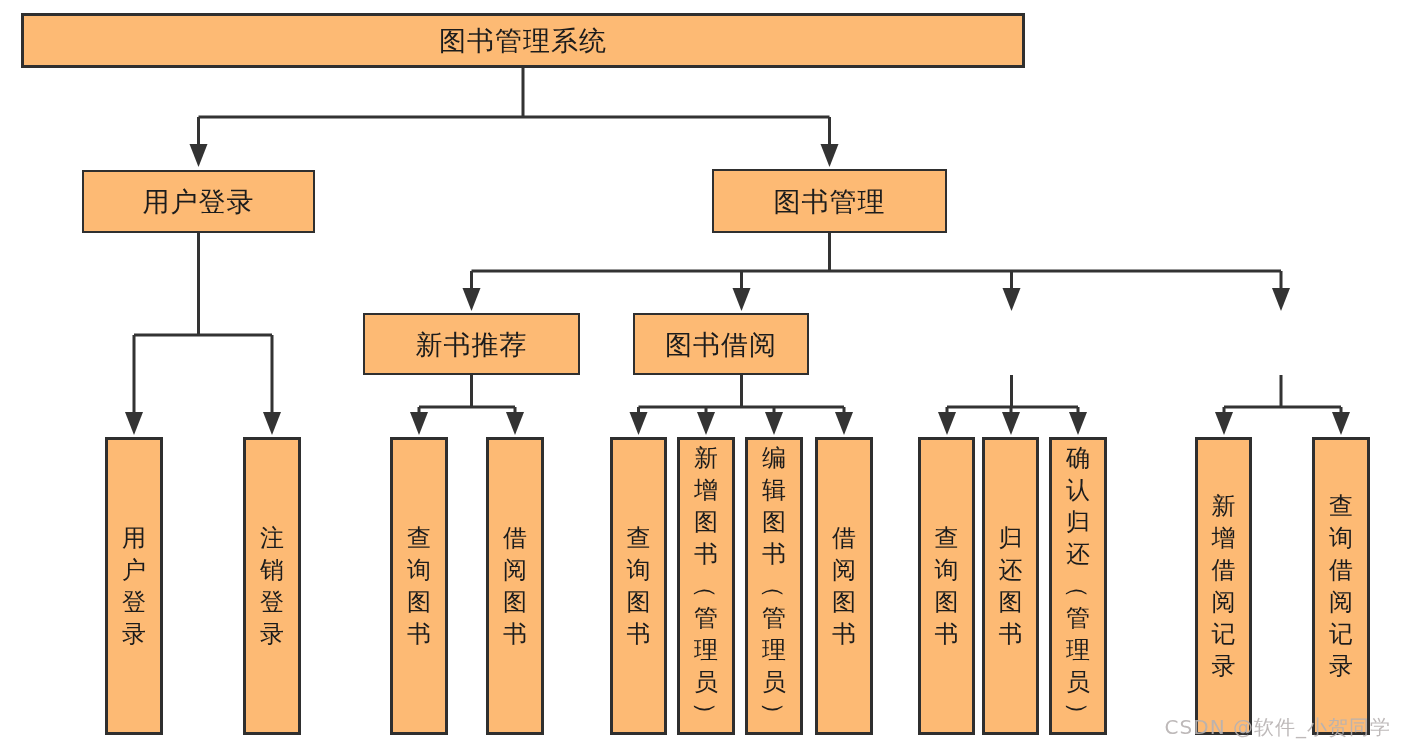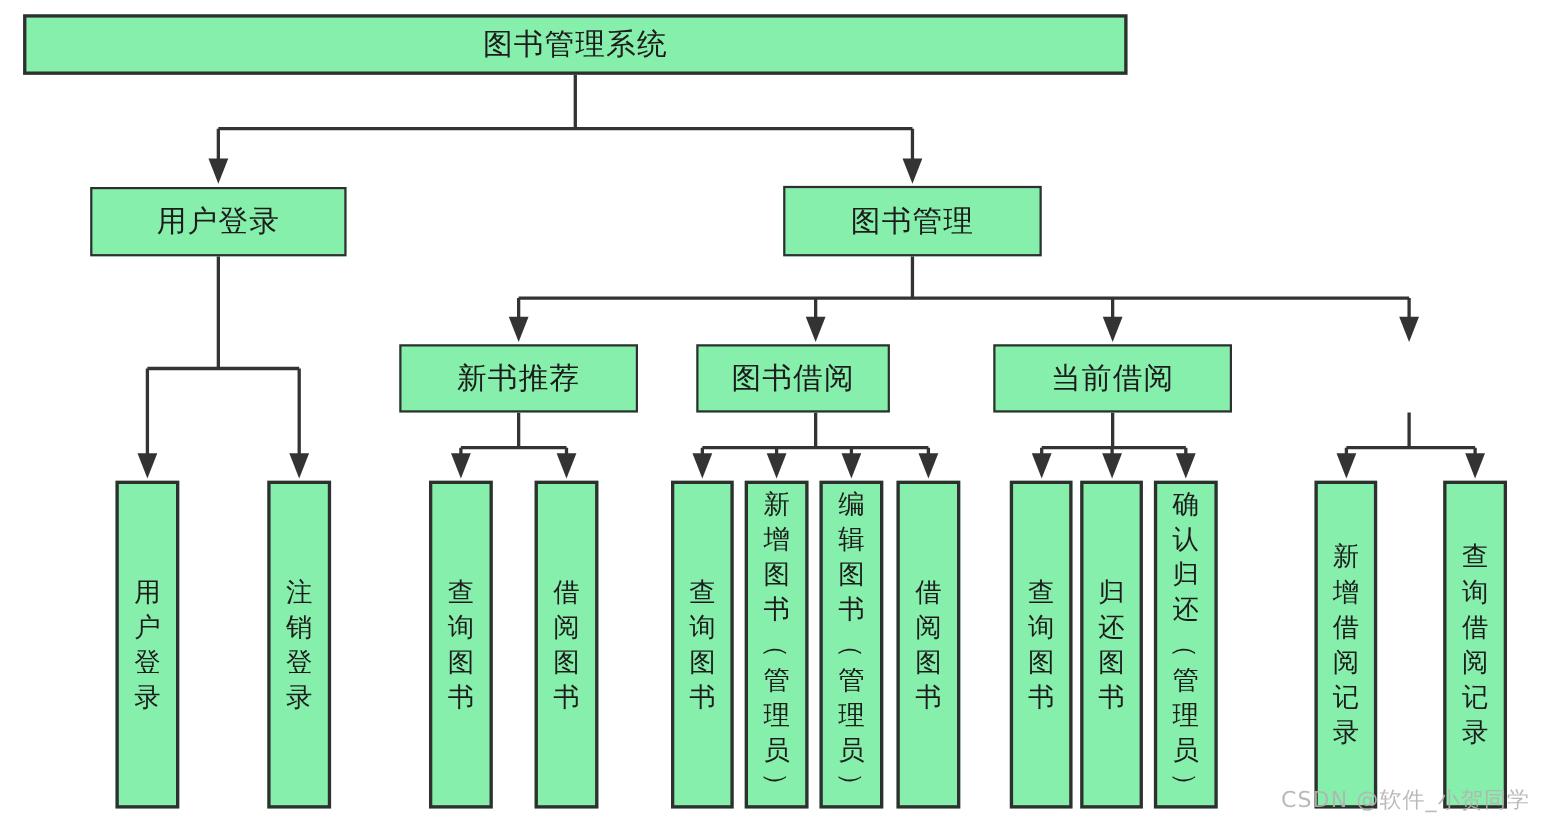--- a/index.html
+++ b/index.html
@@ -3,21 +3,21 @@
 <meta charset="utf-8">
 <style>
   html,body{margin:0;padding:0;background:#ffffff;}
   body{
     width:1405px;height:747px;position:relative;overflow:hidden;
     font-family:"DejaVu Sans",sans-serif;
   }
   .canvas{position:absolute;left:0;top:0;width:1405px;height:747px;background:#ffffff;}
   #connectors{position:absolute;left:0;top:0;z-index:1;}
   .node{
-    position:absolute;background:#86efac;border:3px solid #2f2f2f;
+    position:absolute;background:#fdba74;border:3px solid #2f2f2f;
     box-sizing:border-box;display:flex;align-items:center;justify-content:center;
     color:#1c1c1c;z-index:2;
   }
   .hbox .hlabel{font-size:27px;letter-spacing:1px;line-height:1;white-space:nowrap;}
   .mid{border-width:2.5px;}
   
   .n-root{left:21px;top:13px;width:1004px;height:55px;}
   .n-user-login{left:82px;top:170px;width:233px;height:63px;}
   .n-book-mgmt{left:712px;top:169px;width:235px;height:64px;}
   .n-new-book-rec{left:363px;top:313px;width:217px;height:62px;}
@@ -79,23 +79,20 @@
   <div class="node hbox mid n-user-login">
     <span class="hlabel">用户登录</span>
   </div>
 
   <div class="node hbox mid n-new-book-rec">
     <span class="hlabel">新书推荐</span>
   </div>
   <div class="node hbox mid n-book-borrow">
     <span class="hlabel">图书借阅</span>
   </div>
-  <div class="node hbox mid n-current-borrow">
-    <span class="hlabel">当前借阅</span>
-  </div>
 
   <div class="node vbox l1">
     <span class="vlabel">
         <span>用</span>
         <span>户</span>
         <span>登</span>
         <span>录</span>
       </span>
   </div>
   <div class="node vbox l2">

